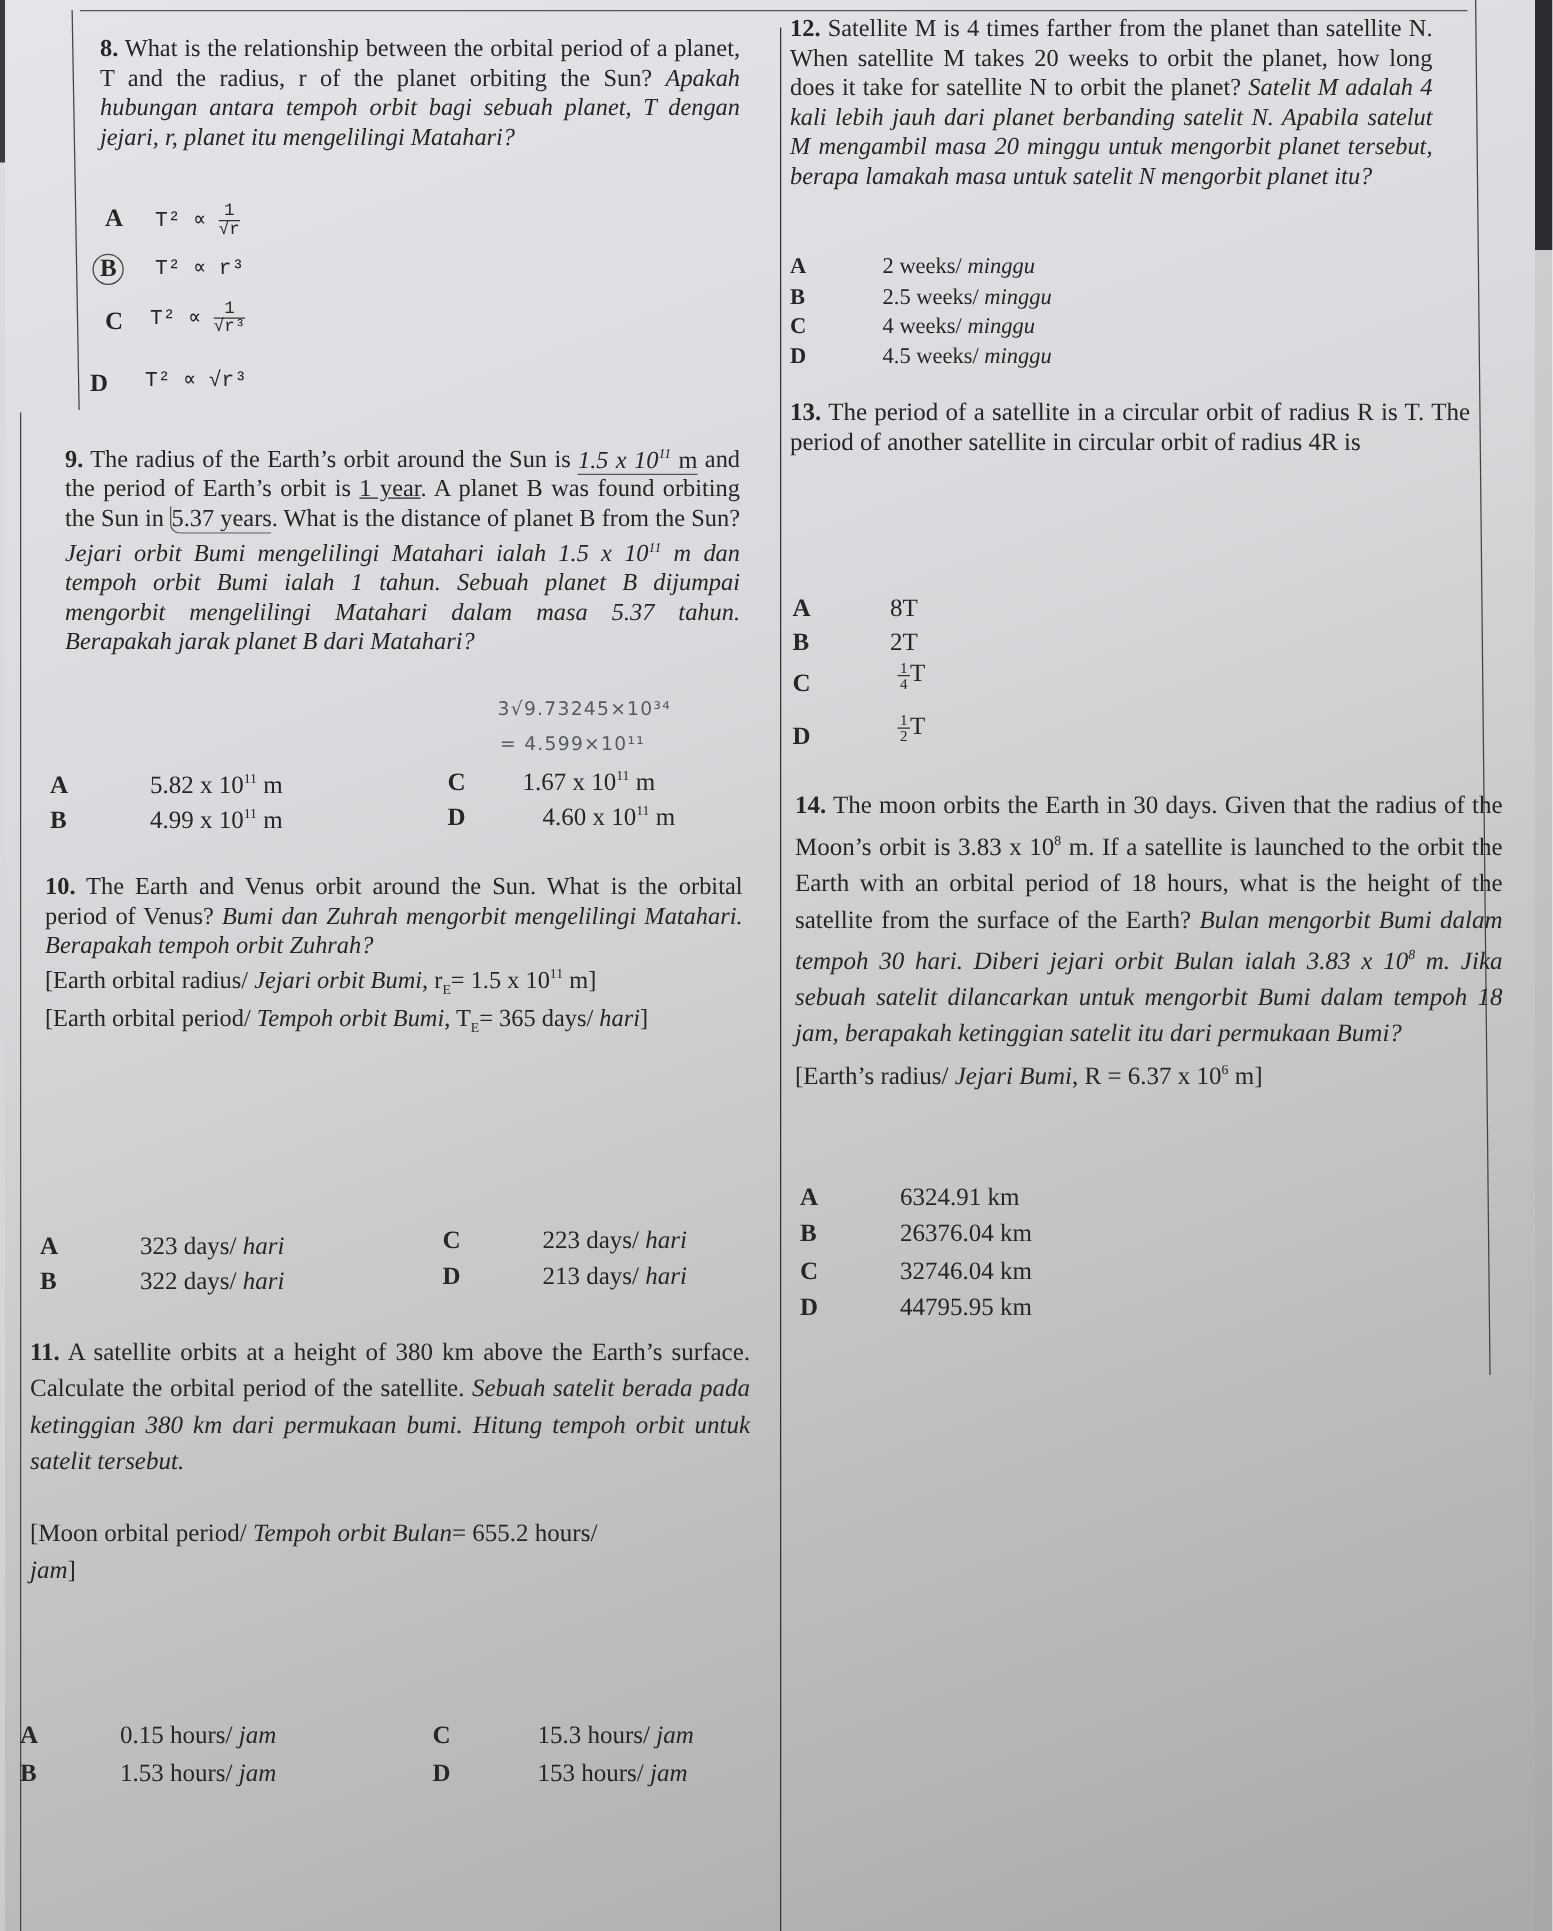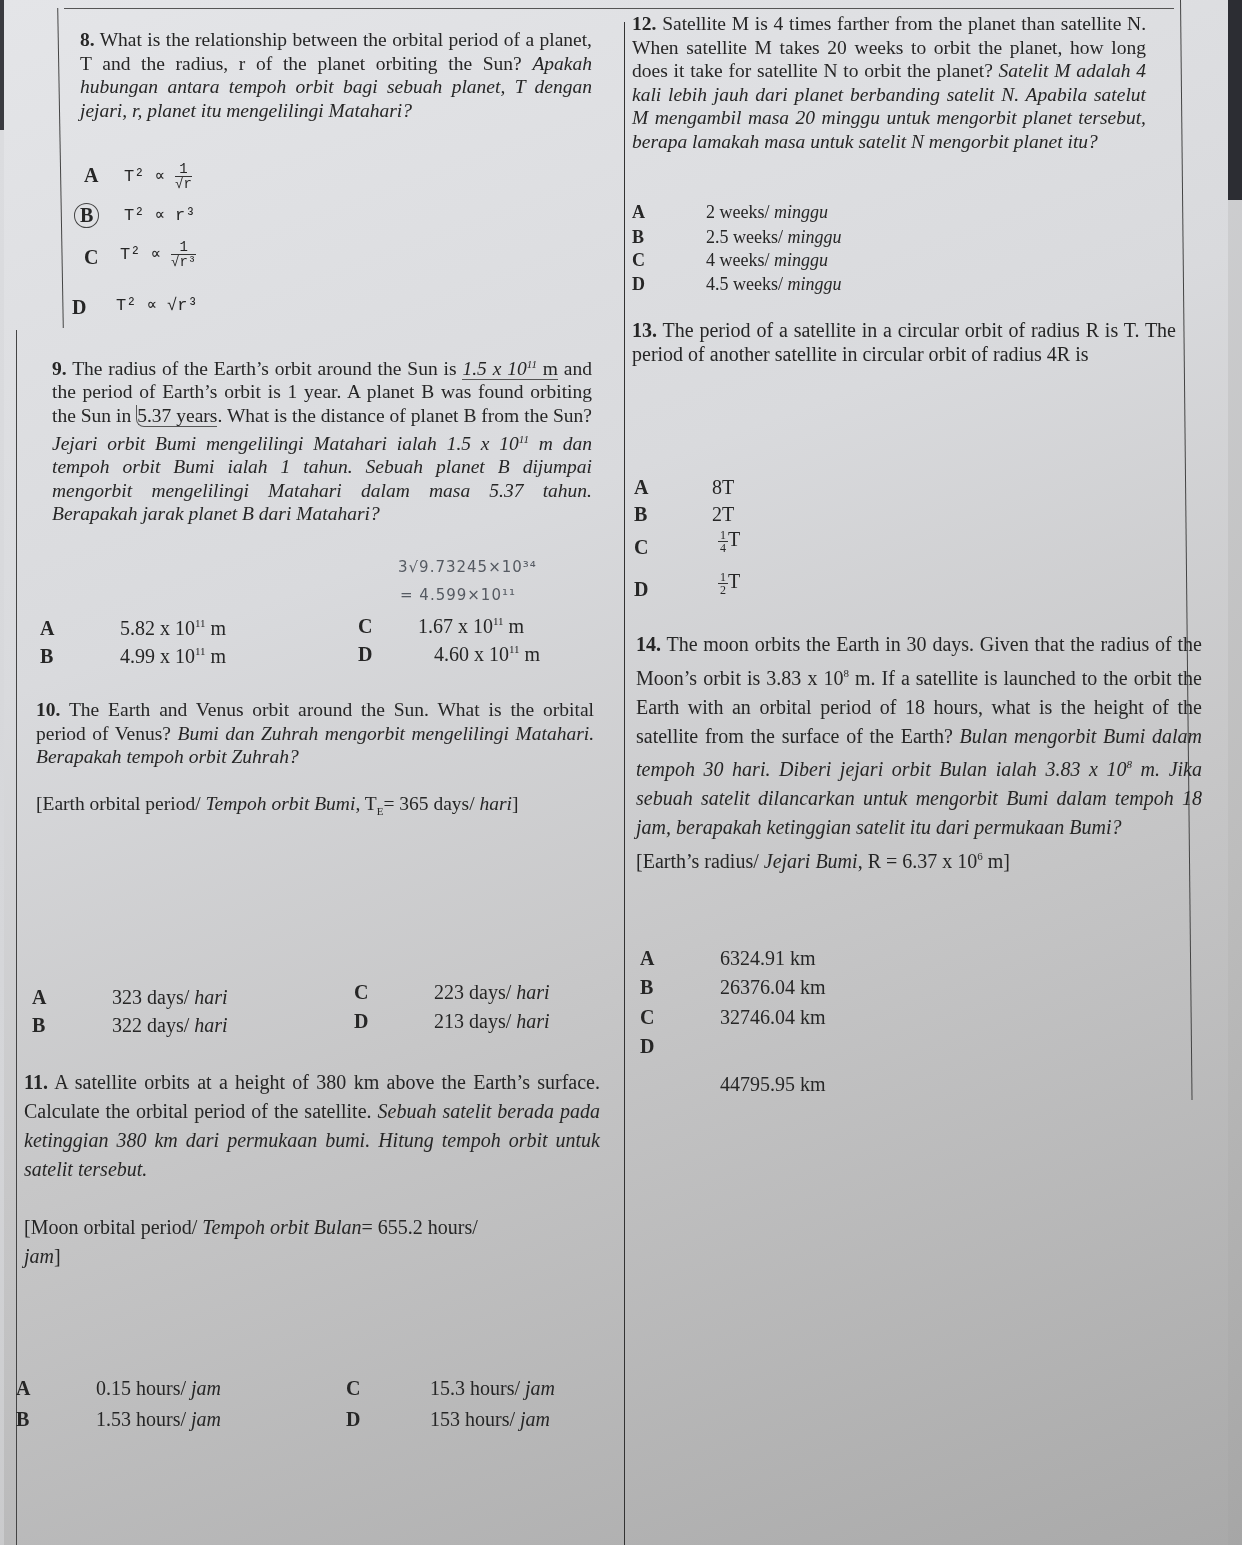--- a/index.html
+++ b/index.html
@@ -23,21 +23,21 @@
   .q .ms { font-style: italic; }
   .opt-row { position: absolute; font-size: 20px; }
   .opt-letter { position: absolute; font-weight: bold; }
   .opt-text { position: absolute; white-space: nowrap; }
   .math { font-family: Liberation Mono, monospace; font-size: 17px; }
   .frac { display: inline-block; vertical-align: middle; text-align: center; font-size: 14px; line-height: 14px; }
   .frac .n { display: block; border-bottom: 1.5px solid #333; padding: 0 2px; }
   .frac .d { display: block; }
   .circled { border: 1.5px solid #444; border-radius: 50%; padding: 0 5px; margin-left: -6px; }
   .hand { position: absolute; font-family: "DejaVu Sans", sans-serif; color: #555a62; font-size: 15px; letter-spacing: 1px; }
-  .uline { }
+  .uline { text-decoration: underline; }
   sup { font-size: 11px; }
 </style>
 </head>
 <body>
 
 <div class="dark-edge-left"></div>
 <div class="sheet">
   <div class="frame-top"></div>
   <div class="frame-left"></div>
   <div class="frame-left2"></div>
@@ -97,21 +97,21 @@
 </div>
 <div class="opt-row" style="left:358px; top:643px;">
   <span class="opt-letter" style="left:0;">D</span>
   <span class="opt-text" style="left:76px;"><span>4.60 x 10</span><sup>11</sup><span> m</span></span>
 </div>
 
 <div class="q" style="left:36px; top:698px; width:558px;">
   <span class="num">10.</span>
   <span>The Earth and Venus orbit around the Sun. What is the orbital period of Venus?</span>
   <span class="ms">Bumi dan Zuhrah mengorbit mengelilingi Matahari. Berapakah tempoh orbit Zuhrah?</span><br>
-  <br>
+  <span><span>[Earth orbital radius/ </span><span class="ms">Jejari orbit Bumi</span><span>, r</span><sub style="font-size:11px;">E</sub><span>= 1.5 x 10</span><sup>11</sup><span> m]</span></span><br>
   <span><span>[Earth orbital period/ </span><span class="ms">Tempoh orbit Bumi</span><span>, T</span><sub style="font-size:11px;">E</sub><span>= 365 days/ </span><span class="ms">hari</span><span>]</span></span><br>
 </div>
 <div class="opt-row" style="left:32px; top:986px;">
   <span class="opt-letter" style="left:0;">A</span>
   <span class="opt-text" style="left:80px;"><span>323 days/ </span><span class="ms" style="font-style:italic;">hari</span></span>
 </div>
 <div class="opt-row" style="left:32px; top:1014px;">
   <span class="opt-letter" style="left:0;">B</span>
   <span class="opt-text" style="left:80px;"><span>322 days/ </span><span style="font-style:italic;">hari</span></span>
 </div>
@@ -204,14 +204,14 @@
 <div class="opt-row" style="left:640px; top:976px;">
   <span class="opt-letter" style="left:0;">B</span>
   <span class="opt-text" style="left:80px;">26376.04 km</span>
 </div>
 <div class="opt-row" style="left:640px; top:1006px;">
   <span class="opt-letter" style="left:0;">C</span>
   <span class="opt-text" style="left:80px;">32746.04 km</span>
 </div>
 <div class="opt-row" style="left:640px; top:1035px;">
   <span class="opt-letter" style="left:0;">D</span>
-  <span class="opt-text" style="left:80px;margin-top:38px;">44795.95 km</span>
+  <span class="opt-text" style="left:80px;">44795.95 km</span>
 </div>
 
 </body></html>

